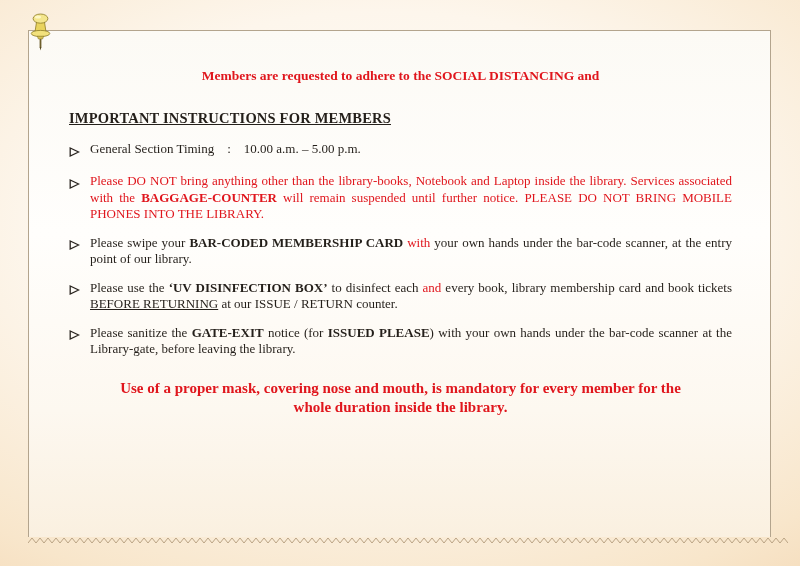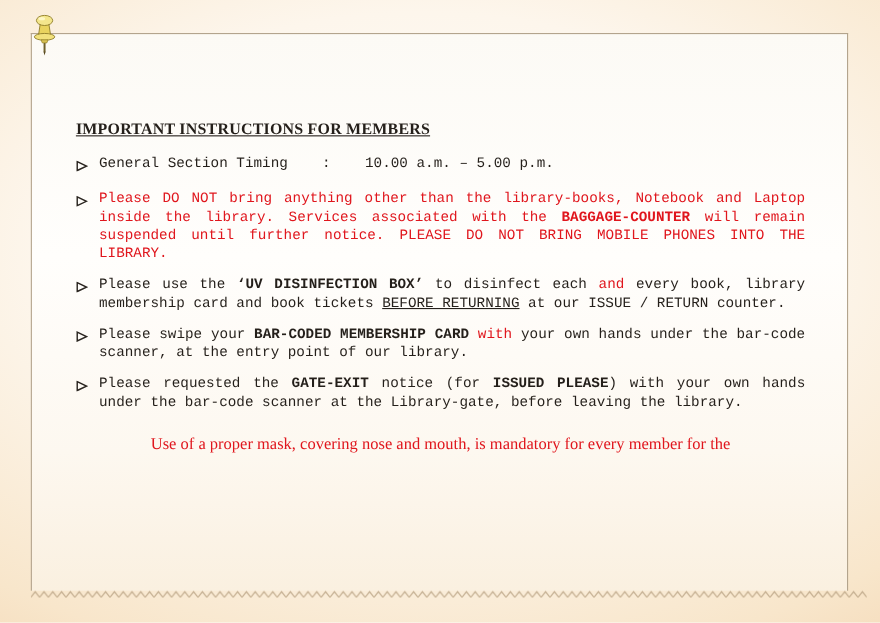--- a/index.html
+++ b/index.html
@@ -45,48 +45,48 @@
   }
   .heading {
     margin: 0 0 14px 0;
     font-size: 14.5px; line-height: 17px;
     font-weight: bold;
     text-decoration: underline;
     letter-spacing: 0.2px;
     font-family: Liberation Serif, serif;
   }
   .bullets { list-style: none; margin: 0; padding: 0; }
-  .bullet { display: flex; margin: 0 0 12px 0; font-family: Liberation Mono, monospace; }
+  .bullet { display: flex; margin: 0 0 12px 0; }
   .arrow {
     flex: 0 0 21px;
     padding-top: 3.5px;
   }
   .btext { flex: 1; text-align: justify; }
   .pre { white-space: pre-wrap; }
   .u { text-decoration: underline; }
   .red-footer {
     margin: 21px 0 0 0;
     color: #e0161d;
-    font-weight: normal;
+    font-weight: bold;
     text-align: center;
     font-size: 15px; line-height: 19px;
   }
   .zigzag { position: absolute; left: 28px; top: 536px; }
   .pushpin { position: absolute; left: 26px; top: 13px; }
 </style>
 </head>
 <body>
 
 <div class="page">
 
   <div class="paper">
     <div class="content">
 
 
-      <p class="red-center"><br></p>
+      <p class="red-center"><span>Members are requested to adhere to the SOCIAL DISTANCING and</span><br></p>
 
       <h2 class="heading">IMPORTANT INSTRUCTIONS FOR MEMBERS</h2>
 
       <ul class="bullets">
 
         <li class="bullet">
           <span class="arrow">
             <svg width="11" height="10" viewBox="0 0 11 10">
                 <path d="M1.2 1 L9.6 5 L1.2 9 Z" fill="none" stroke="#2a2520" stroke-width="1.3"></path>
               </svg>
@@ -103,44 +103,44 @@
           <span class="btext red"><span>Please DO NOT bring anything other than the library-books, Notebook and Laptop inside the library. Services associated with the </span><b>BAGGAGE-COUNTER</b><span> will remain suspended until further notice. PLEASE DO NOT BRING MOBILE PHONES INTO THE LIBRARY.</span></span>
         </li>
 
 
         <li class="bullet">
           <span class="arrow">
             <svg width="11" height="10" viewBox="0 0 11 10">
                 <path d="M1.2 1 L9.6 5 L1.2 9 Z" fill="none" stroke="#2a2520" stroke-width="1.3"></path>
               </svg>
           </span>
+          <span class="btext"><span>Please swipe your </span><b>BAR-CODED MEMBERSHIP CARD </b><span class="red">with</span><span> your own hands under the bar-code scanner, at the entry point of our library.</span></span>
+        </li>
+
+        <li class="bullet">
+          <span class="arrow">
+            <svg width="11" height="10" viewBox="0 0 11 10">
+                <path d="M1.2 1 L9.6 5 L1.2 9 Z" fill="none" stroke="#2a2520" stroke-width="1.3"></path>
+              </svg>
+          </span>
           <span class="btext"><span>Please use the </span><b>‘UV DISINFECTION BOX’</b><span> to disinfect each </span><span class="red">and</span><span> every book, library membership card and book tickets </span><span class="u">BEFORE RETURNING</span><span> at our ISSUE / RETURN counter.</span></span>
         </li>
 
         <li class="bullet">
           <span class="arrow">
             <svg width="11" height="10" viewBox="0 0 11 10">
                 <path d="M1.2 1 L9.6 5 L1.2 9 Z" fill="none" stroke="#2a2520" stroke-width="1.3"></path>
               </svg>
           </span>
-          <span class="btext"><span>Please swipe your </span><b>BAR-CODED MEMBERSHIP CARD </b><span class="red">with</span><span> your own hands under the bar-code scanner, at the entry point of our library.</span></span>
-        </li>
-
-        <li class="bullet">
-          <span class="arrow">
-            <svg width="11" height="10" viewBox="0 0 11 10">
-                <path d="M1.2 1 L9.6 5 L1.2 9 Z" fill="none" stroke="#2a2520" stroke-width="1.3"></path>
-              </svg>
-          </span>
-          <span class="btext"><span>Please requested the </span><b>GATE-EXIT</b><span> notice (for </span><b>ISSUED PLEASE</b><span>) with your own hands under the bar-code scanner at the Library-gate, before leaving the library.</span></span>
+          <span class="btext"><span>Please sanitize the </span><b>GATE-EXIT</b><span> notice (for </span><b>ISSUED PLEASE</b><span>) with your own hands under the bar-code scanner at the Library-gate, before leaving the library.</span></span>
         </li>
 
       </ul>
 
-      <p class="red-footer"><span>Use of a proper mask, covering nose and mouth, is mandatory for every member for the</span><br></p>
+      <p class="red-footer"><span>Use of a proper mask, covering nose and mouth, is mandatory for every member for the</span><br><span>whole duration inside the library.</span></p>
 
     </div>
   </div>
 
   <svg class="zigzag" width="760" height="9" viewBox="0 0 760 9">
     <defs>
       <pattern id="zz" width="8" height="9" patternUnits="userSpaceOnUse">
         <path d="M0 7 L4 2 L8 7" fill="none" stroke="#b9a283" stroke-width="1"></path>
       </pattern>
     </defs>

